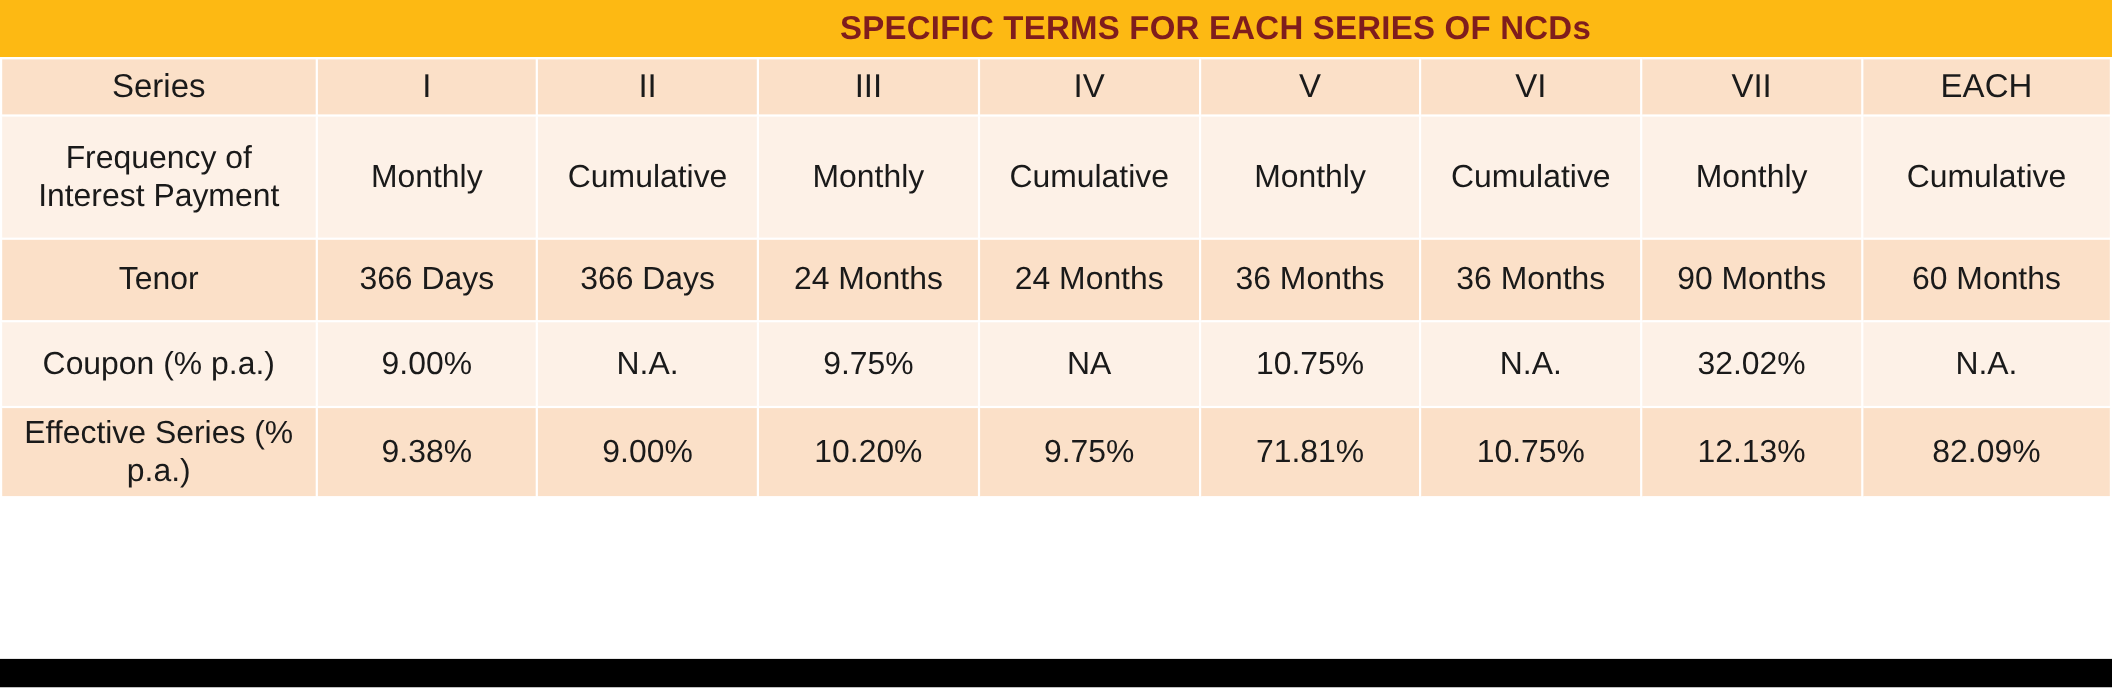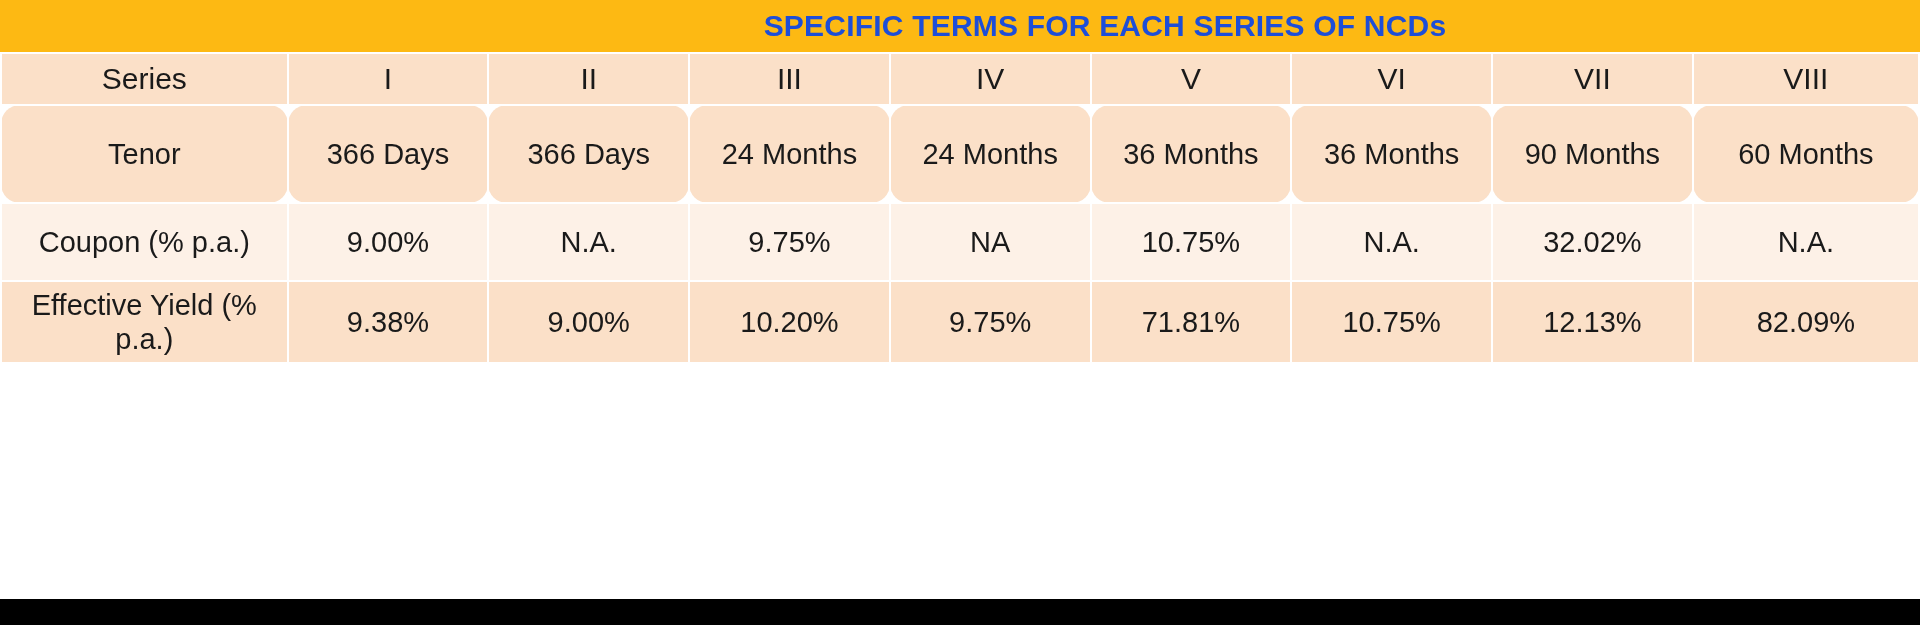--- a/index.html
+++ b/index.html
@@ -26,21 +26,21 @@
   .title-bar {
     height: 52px;
     background: #FDB913;
     display: flex;
     align-items: center;
     justify-content: center;
     box-sizing: border-box;
     padding-left: 290px;
   }
   .title-text {
-    color: #1d4ed8;
+    color: #7f1d1d;
     font-weight: bold;
     font-size: 30px;
     letter-spacing: 0.2px;
     white-space: nowrap;
     font-family: "Liberation Sans", sans-serif;
   }
 
   
   table.ncd-table {
     width: 1920px;
@@ -64,21 +64,21 @@
   col.c-label { width: 237px; }
   col.c-data  { width: 166px; }
   col.c-data-last { width: 187px; }
 
   
   tr.shade-dark td { background: #FBE0C8; }
   tr.shade-light td { background: #FDF1E7; }
 
   tr.r-series td { height: 52px; font-size: 30px; text-align: center; }
   tr.r-freq   td { height: 112px; }
-  tr.r-tenor  td { height: 98px; border-radius: 19px; }
+  tr.r-tenor  td { height: 75px; }
   tr.r-coupon td { height: 78px; }
   tr.r-yield  td { height: 82px; }
 
   td.label-cell { font-size: 29px; }
 
   
   .bottom-band {
     position: absolute;
     left: 0;
     bottom: 0;
@@ -111,23 +111,34 @@
     <tbody>
       <tr class="r-series shade-dark">
         <td class="label-cell">Series</td>
         <td>I</td>
         <td>II</td>
         <td>III</td>
         <td>IV</td>
         <td>V</td>
         <td>VI</td>
         <td>VII</td>
-        <td>VIII</td>
+        <td>EACH</td>
       </tr>
 
+      <tr class="r-freq shade-light">
+        <td class="label-cell">Frequency of Interest Payment</td>
+        <td>Monthly</td>
+        <td>Cumulative</td>
+        <td>Monthly</td>
+        <td>Cumulative</td>
+        <td>Monthly</td>
+        <td>Cumulative</td>
+        <td>Monthly</td>
+        <td>Cumulative</td>
+      </tr>
 
       <tr class="r-tenor shade-dark">
         <td class="label-cell">Tenor</td>
         <td>366 Days</td>
         <td>366 Days</td>
         <td>24 Months</td>
         <td>24 Months</td>
         <td>36 Months</td>
         <td>36 Months</td>
         <td>90 Months</td>
@@ -140,21 +151,21 @@
         <td>N.A.</td>
         <td>9.75%</td>
         <td>NA</td>
         <td>10.75%</td>
         <td>N.A.</td>
         <td>32.02%</td>
         <td>N.A.</td>
       </tr>
 
       <tr class="r-yield shade-dark">
-        <td class="label-cell">Effective Yield (% p.a.)</td>
+        <td class="label-cell">Effective Series (% p.a.)</td>
         <td>9.38%</td>
         <td>9.00%</td>
         <td>10.20%</td>
         <td>9.75%</td>
         <td>71.81%</td>
         <td>10.75%</td>
         <td>12.13%</td>
         <td>82.09%</td>
       </tr>
     </tbody>

